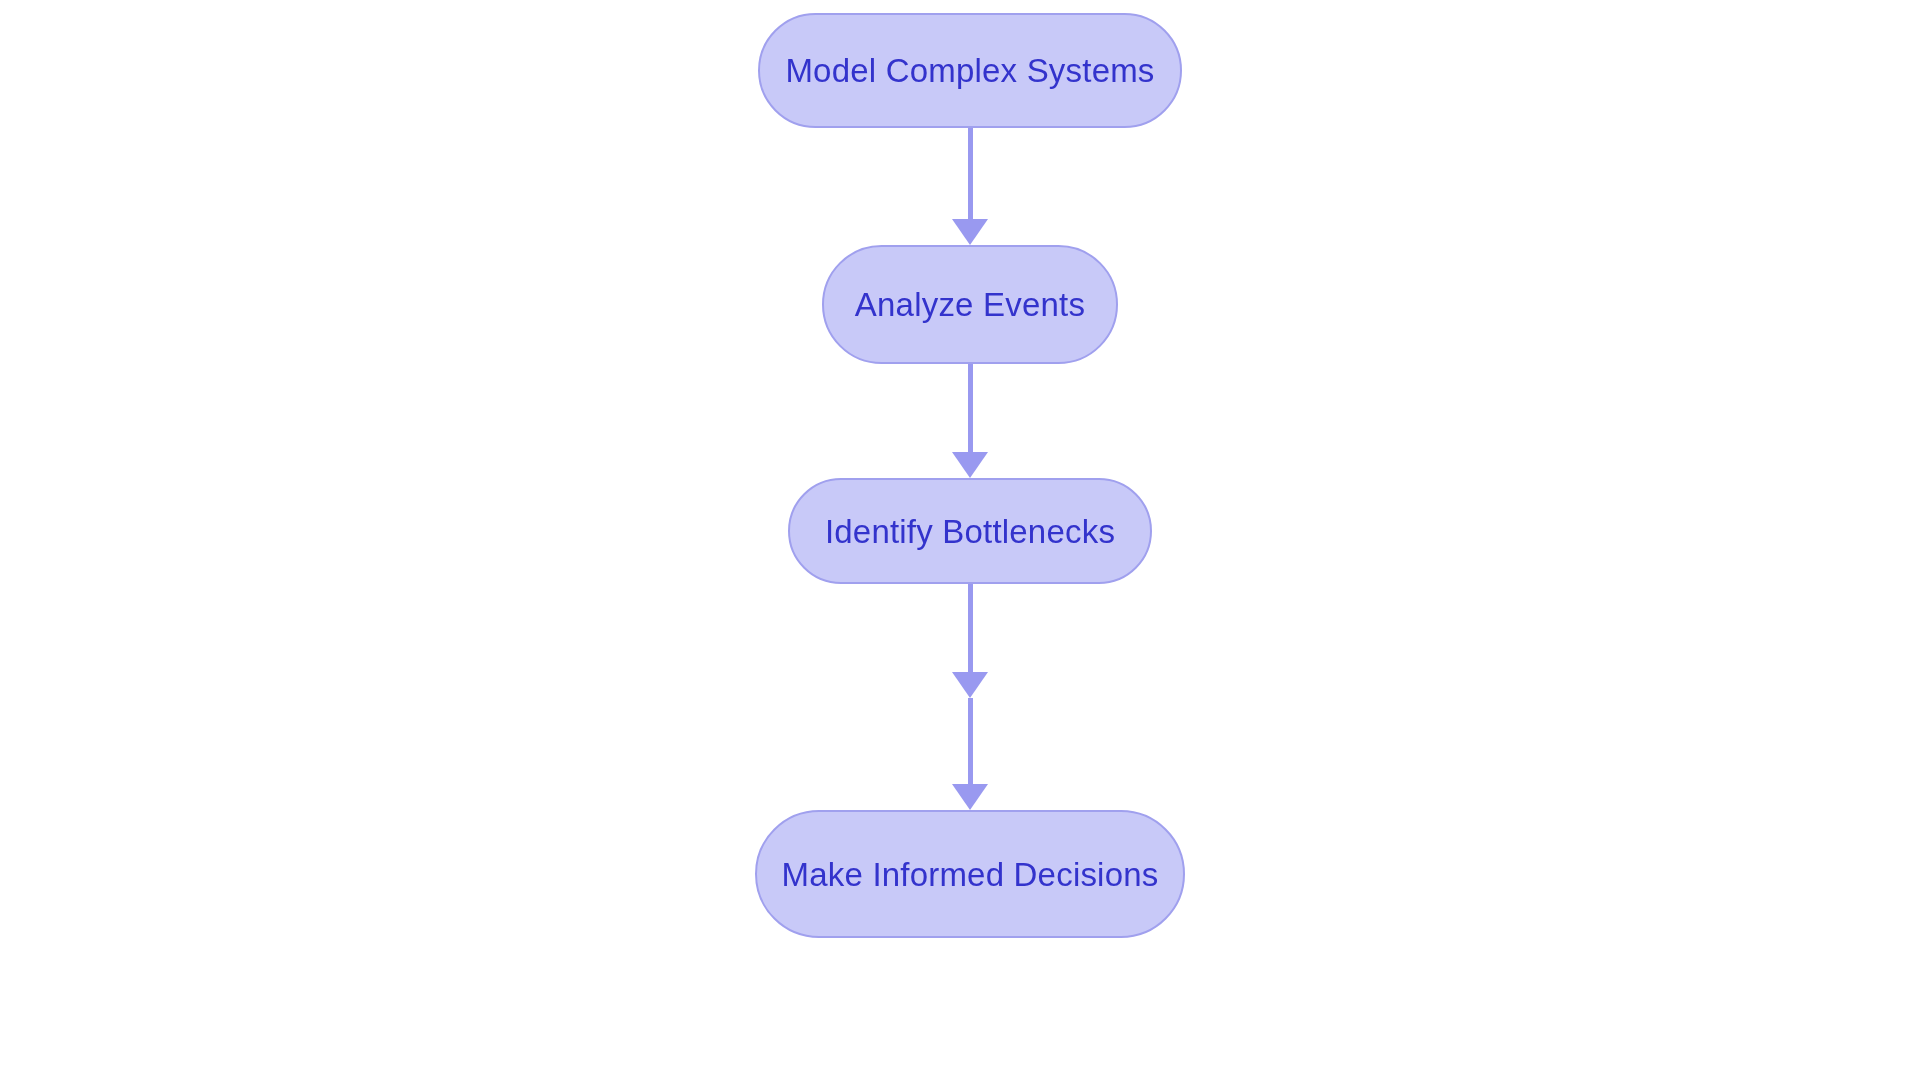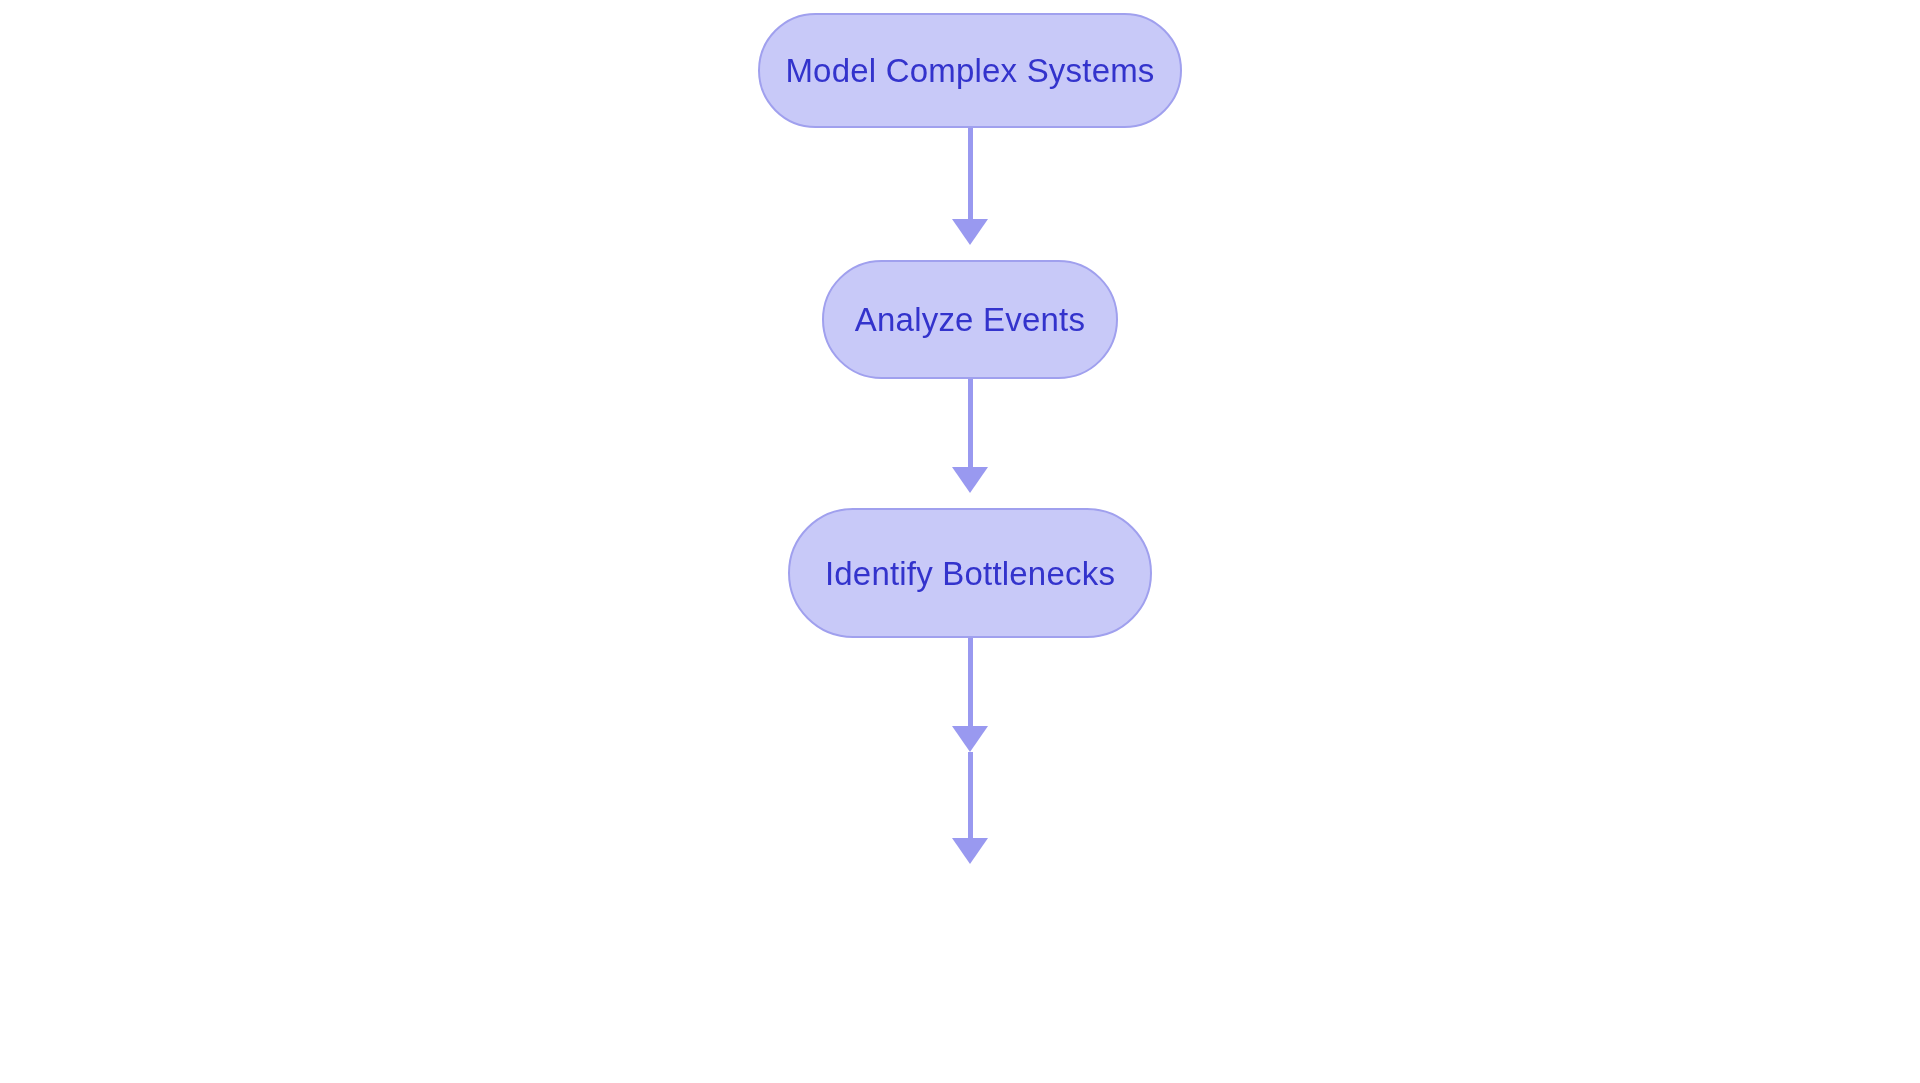--- a/index.html
+++ b/index.html
@@ -30,21 +30,20 @@
     box-sizing: border-box;
     display: flex;
     align-items: center;
     justify-content: center;
     background: #c8c9f8;
     border: 2px solid #a0a0ee;
     border-radius: 9999px;
     color: #3333cc;
     white-space: nowrap;
     letter-spacing: 0.2px;
-    margin-top: 15px;
   }
   .node-label {
     color: #3333cc;
     font-size: 33px;
     line-height: 1;
     font-weight: 400;
   }
   .connector {
     position: relative;
     width: 10px;
@@ -62,21 +61,21 @@
     height: 0;
     border-left: 18px solid transparent;
     border-right: 18px solid transparent;
     border-top: 26px solid #9999f0;
     margin-top: -1px;
   }
 
   
   .n0 { width: 424px; height: 115px; margin-top: 13px; }
   .n1 { width: 296px; height: 119px; }
-  .n2 { width: 364px; height: 130px; }
+  .n2 { width: 364px; height: 106px; }
   .n3 { width: 484px; height: 120px; }
   .n4 { width: 430px; height: 128px; }
 
   .c0 { height: 117px; }
   .c1 { height: 114px; }
   .c2 { height: 114px; }
   .c3 { height: 112px; }
 </style>
 </head>
 <body>
@@ -110,15 +109,18 @@
       <div class="connector-line"></div>
       <div class="connector-head"></div>
     </div>
 
 
     <div class="connector c3">
       <div class="connector-line"></div>
       <div class="connector-head"></div>
     </div>
 
+    <div class="node n4">
+      <span class="node-label">Make Informed Decisions</span>
+    </div>
 
   </div>
 </div>
 
 </body></html>

